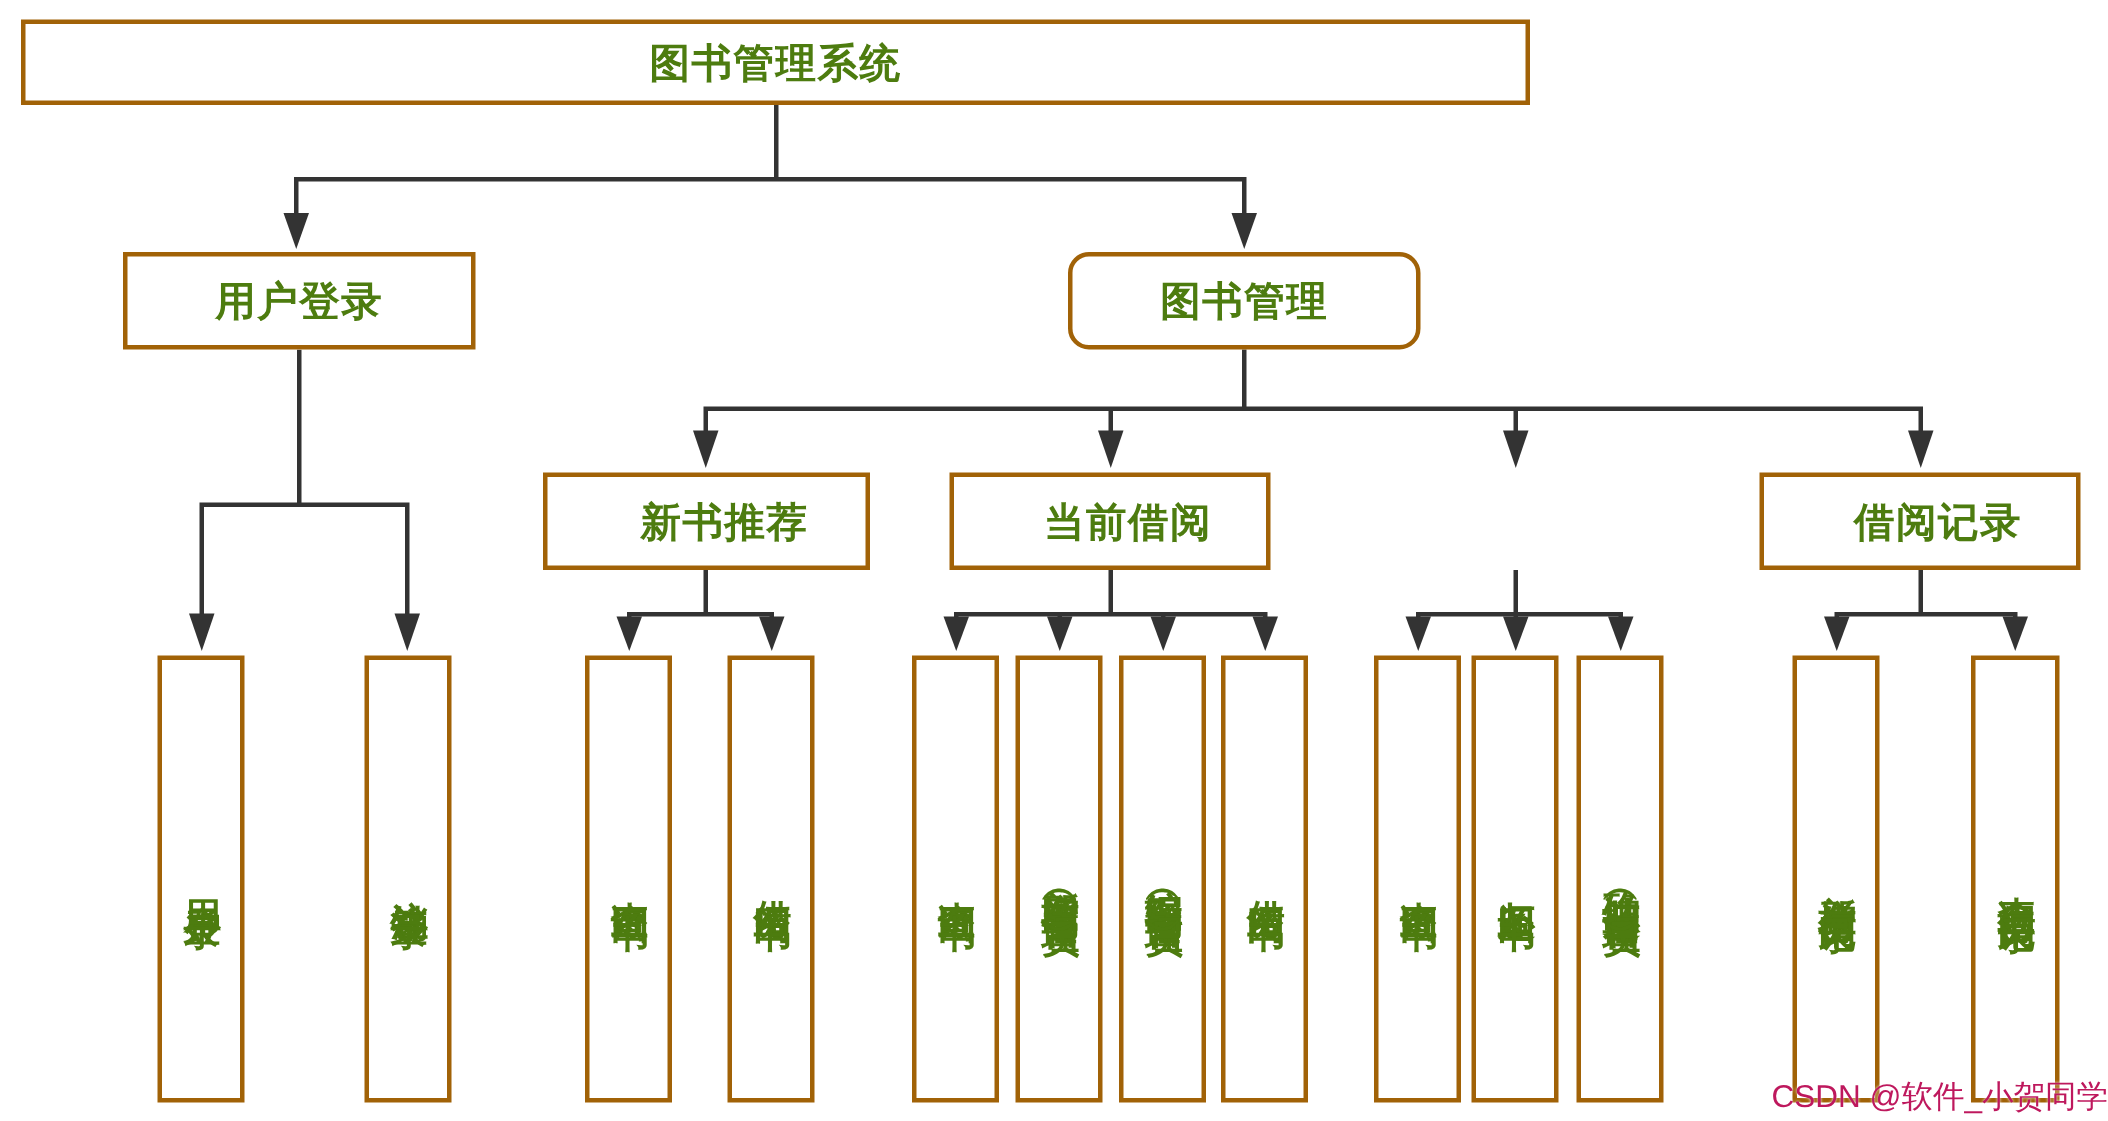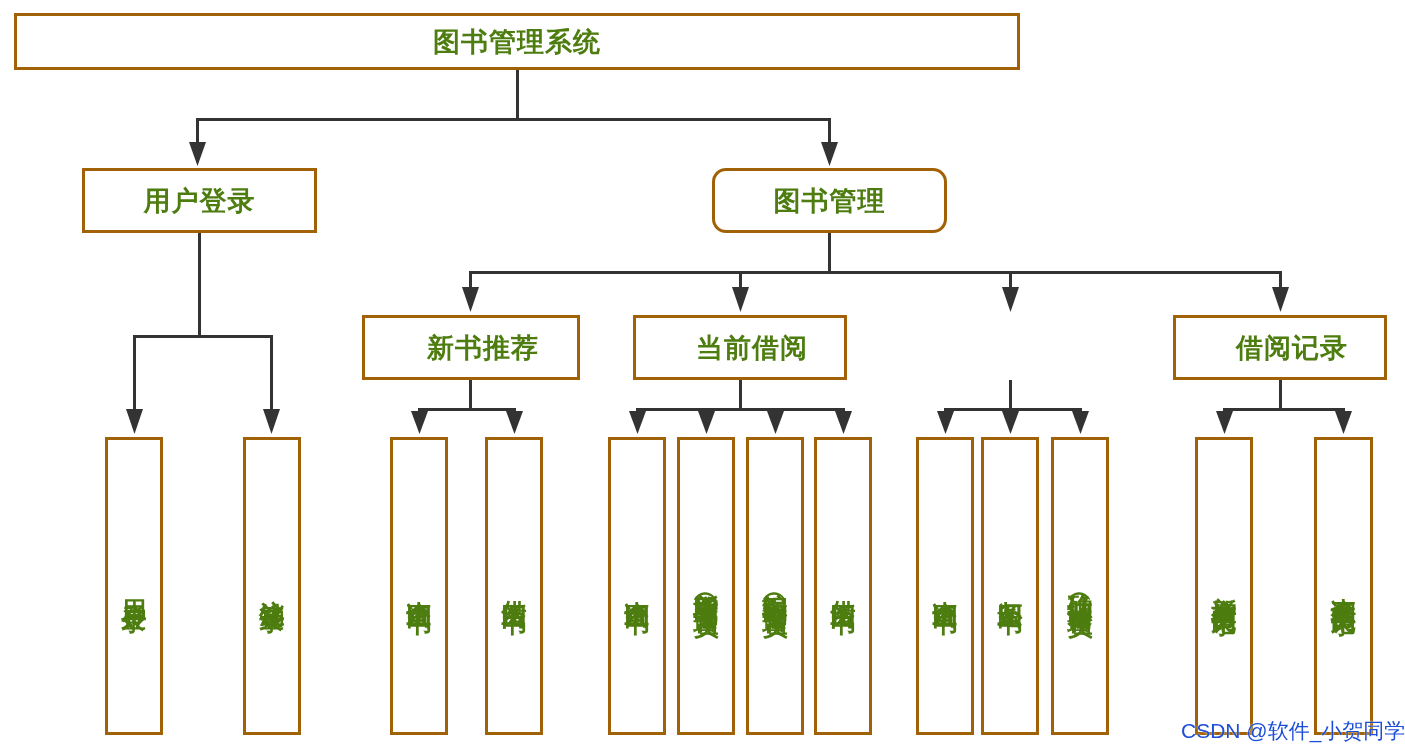--- a/index.html
+++ b/index.html
@@ -42,21 +42,21 @@
   }
   .root  { left: 14px;  top: 13px;  width: 1006px; height: 57px; }
   .lvl2  { top: 168px; height: 65px; }
   .lvl3  { top: 315px; height: 65px; padding-left: 24px; }
   .leaf  { top: 437px; height: 298px; width: 58px; }
   .watermark {
     position: absolute;
     left: 1181px;
     top: 717px;
     font-size: 21px;
-    color: #1d4ed8;
+    color: #be185d;
     white-space: nowrap;
     text-shadow: 0 0 2px #ffffff;
     z-index: 5;
   }
 </style>
 </head>
 <body>
 
 <div class="canvas">
 

